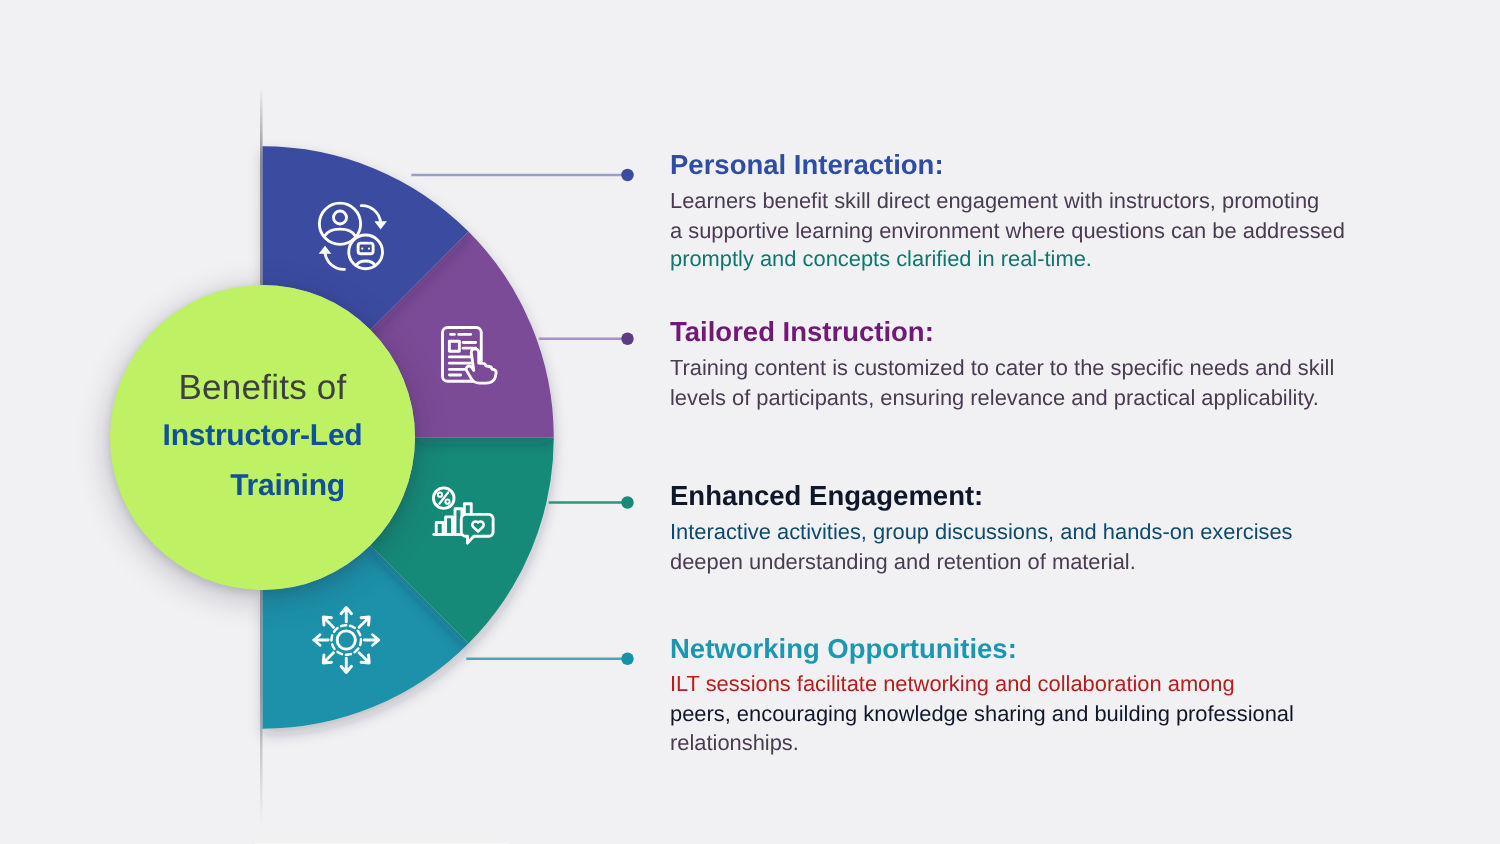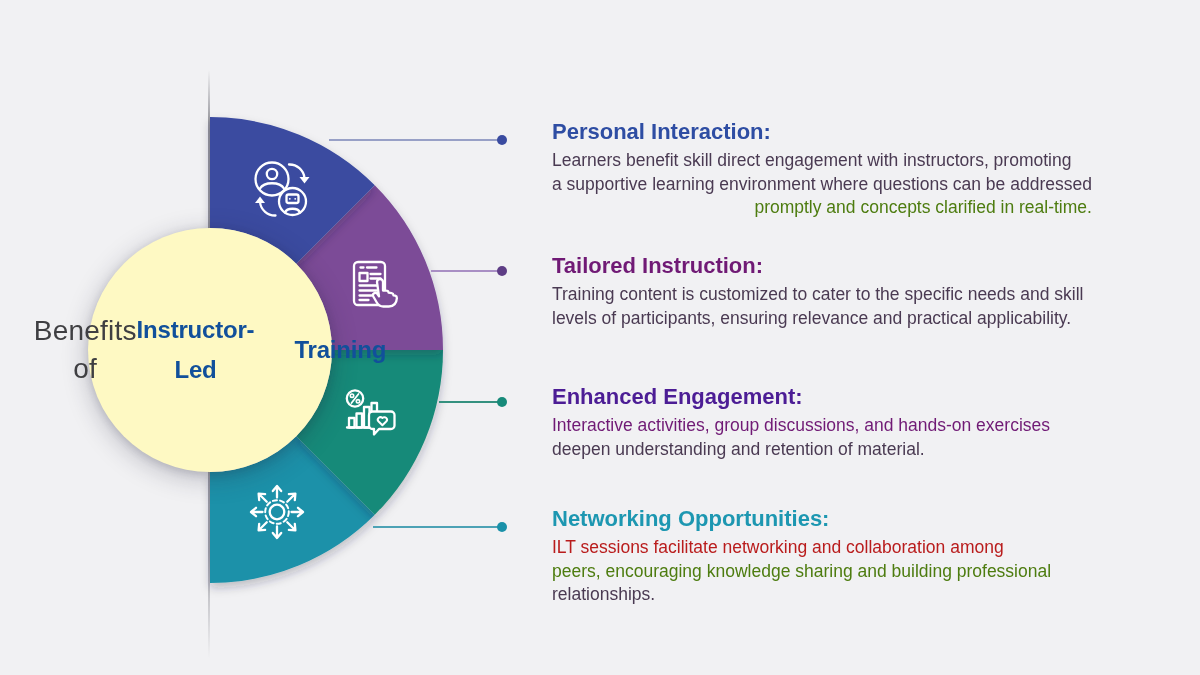--- a/index.html
+++ b/index.html
@@ -9,30 +9,30 @@
     font-family:"Liberation Sans", sans-serif;
   }
   .edge-line{
     position:absolute;left:208px;top:70px;width:2px;height:588px;
     background:linear-gradient(to bottom,
       rgba(150,150,156,0) 0%, #97979d 9%, #a7a7ad 82%, rgba(170,170,176,0) 100%);
   }
   .donut{position:absolute;left:0;top:0;}
   .center-circle{
     position:absolute;left:88px;top:228px;width:244px;height:244px;border-radius:50%;
-    background:#fef9c3;
+    background:#bef264;
     box-shadow:0 6px 26px rgba(35,35,60,.28), 0 2px 8px rgba(35,35,60,.14);
-    display:flex;flex-direction:row;align-items:center;justify-content:center;
+    display:flex;flex-direction:column;align-items:center;justify-content:center;
     text-align:center;
   }
   .center-circle .t-prefix{font-size:28px;line-height:38px;font-weight:400;letter-spacing:.2px;}
   .center-circle .t-main{font-size:24px;line-height:40px;font-weight:700;letter-spacing:-.2px;}
   .conn{position:absolute;height:2px;}
   .dot{position:absolute;width:10px;height:10px;border-radius:50%;}
-  .section{position:absolute;left:552px;}
+  .section{position:absolute;left:536px;}
   .section h2{margin:0 0 4px 0;font-size:22px;line-height:26px;font-weight:700;}
   .section .bl{font-size:17.5px;line-height:23.5px;}
 </style>
 </head>
 <body>
 
 <div class="canvas">
 
   <div class="edge-line"></div>
 
@@ -138,35 +138,35 @@
   <div class="conn" style="left: 439px; top: 401px; width: 63px; background-color: rgb(53, 145, 127);"></div>
   <div class="dot" style="left: 497px; top: 397px; background-color: rgb(23, 138, 121);"></div>
 
   <div class="conn" style="left: 373px; top: 526px; width: 129px; background-color: rgb(77, 162, 181);"></div>
   <div class="dot" style="left: 497px; top: 522px; background-color: rgb(26, 145, 169);"></div>
 
   <div class="section" style="top:119px">
     <h2 style="color: rgb(46, 77, 163);">Personal Interaction:</h2>
     <div class="bl" style="color: rgb(74, 58, 82);">Learners benefit skill direct engagement with instructors, promoting</div>
     <div class="bl" style="color: rgb(74, 58, 82);">a supportive learning environment where questions can be addressed</div>
-    <div class="bl" style="color: #4d7c0f; text-align: right;">promptly and concepts clarified in real-time.</div>
+    <div class="bl" style="color: #0f766e;">promptly and concepts clarified in real-time.</div>
   </div>
 
   <div class="section" style="top:253px">
     <h2 style="color: #701a75;">Tailored Instruction:</h2>
     <div class="bl" style="color: rgb(74, 58, 82);">Training content is customized to cater to the specific needs and skill</div>
     <div class="bl" style="color: rgb(74, 58, 82);">levels of participants, ensuring relevance and practical applicability.</div>
   </div>
 
   <div class="section" style="top:384px">
-    <h2 style="color: #4c1d95;">Enhanced Engagement:</h2>
-    <div class="bl" style="color: #701a75;">Interactive activities, group discussions, and hands-on exercises</div>
+    <h2 style="color: #0f172a;">Enhanced Engagement:</h2>
+    <div class="bl" style="color: #0c4a6e;">Interactive activities, group discussions, and hands-on exercises</div>
     <div class="bl" style="color: rgb(74, 58, 82);">deepen understanding and retention of material.</div>
   </div>
 
   <div class="section" style="top:506px">
     <h2 style="color: rgb(29, 151, 177);">Networking Opportunities:</h2>
     <div class="bl" style="color: #b91c1c;">ILT sessions facilitate networking and collaboration among</div>
-    <div class="bl" style="color: #4d7c0f;">peers, encouraging knowledge sharing and building professional</div>
+    <div class="bl" style="color: #0f172a;">peers, encouraging knowledge sharing and building professional</div>
     <div class="bl" style="color: rgb(74, 58, 82);">relationships.</div>
   </div>
 
 </div>
 
 </body></html>

